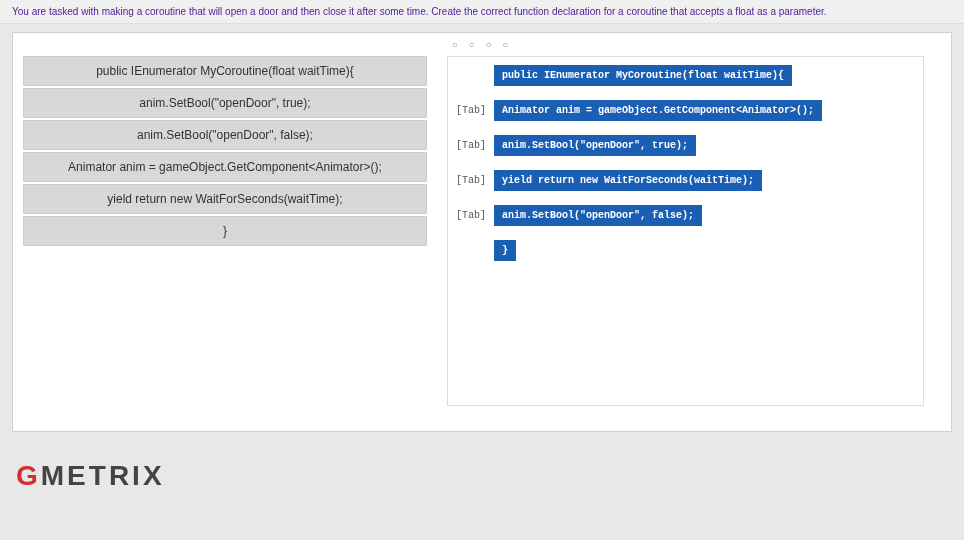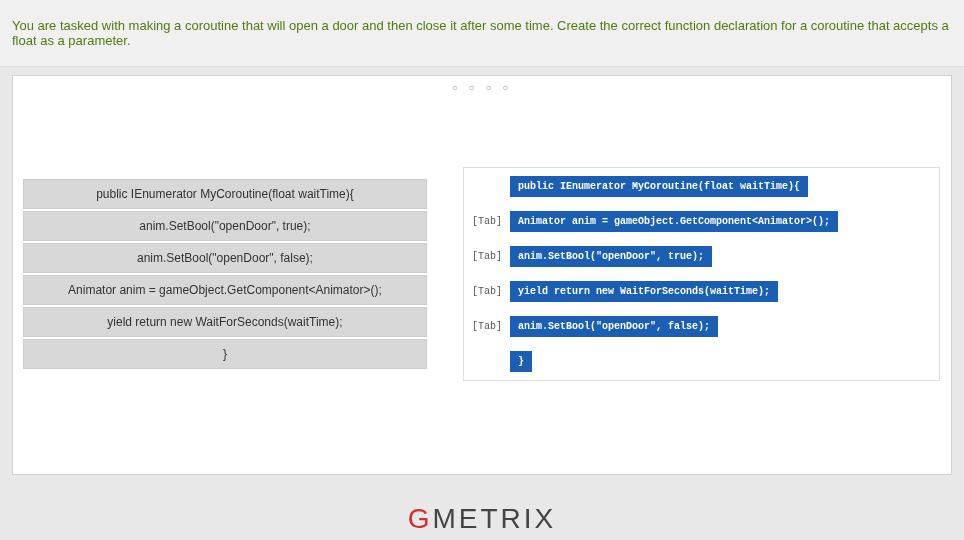--- a/index.html
+++ b/index.html
@@ -5,45 +5,44 @@
     * { box-sizing: border-box; margin: 0; padding: 0; }
     body {
       font-family: Arial, sans-serif;
       background: #e8e8e8;
       width: 964px;
       height: 540px;
       overflow: hidden;
     }
     .question-bar {
       background: #f0f0f0;
-      padding: 18px 12px;
-      font-size: 13px;
-      color: #4d7c0f;
+      padding: 6px 12px;
+      font-size: 10px;
+      color: #4c1d95;
       border-bottom: 1px solid #ddd;
     }
     .work-area {
       background: #fff;
       margin: 8px 12px;
       border: 1px solid #d0d0d0;
       position: relative;
       height: 400px;
     }
     .pager {
       text-align: center;
       padding: 6px 0;
       font-size: 10px;
       color: #999;
       letter-spacing: 4px;
     }
     .columns {
       display: flex;
       padding: 0 10px;
-      gap: 36px;
+      gap: 20px;
       height: 350px;
-      align-items: center;
     }
     .left-col {
       width: 44%;
       display: flex;
       flex-direction: column;
       gap: 2px;
     }
     .bank-item {
       background: #d8d8d8;
       border: 1px solid #ccc;
@@ -79,25 +78,25 @@
       font-family: "Courier New", monospace;
       font-size: 10px;
       font-weight: bold;
       padding: 5px 8px;
       white-space: nowrap;
     }
     .placed-small {
       display: inline-block;
     }
     .footer-logo {
-      text-align: center;
-      padding: 20px 4px;
+      text-align: left;
+      padding: 20px 16px;
       font-family: Arial, sans-serif;
       font-size: 28px;
-      font-weight: normal;
+      font-weight: bold;
       letter-spacing: 3px;
       color: #444;
     }
     .footer-logo .g {
       color: #d32f2f;
     }
   </style>
 </head>
 <body>
 

